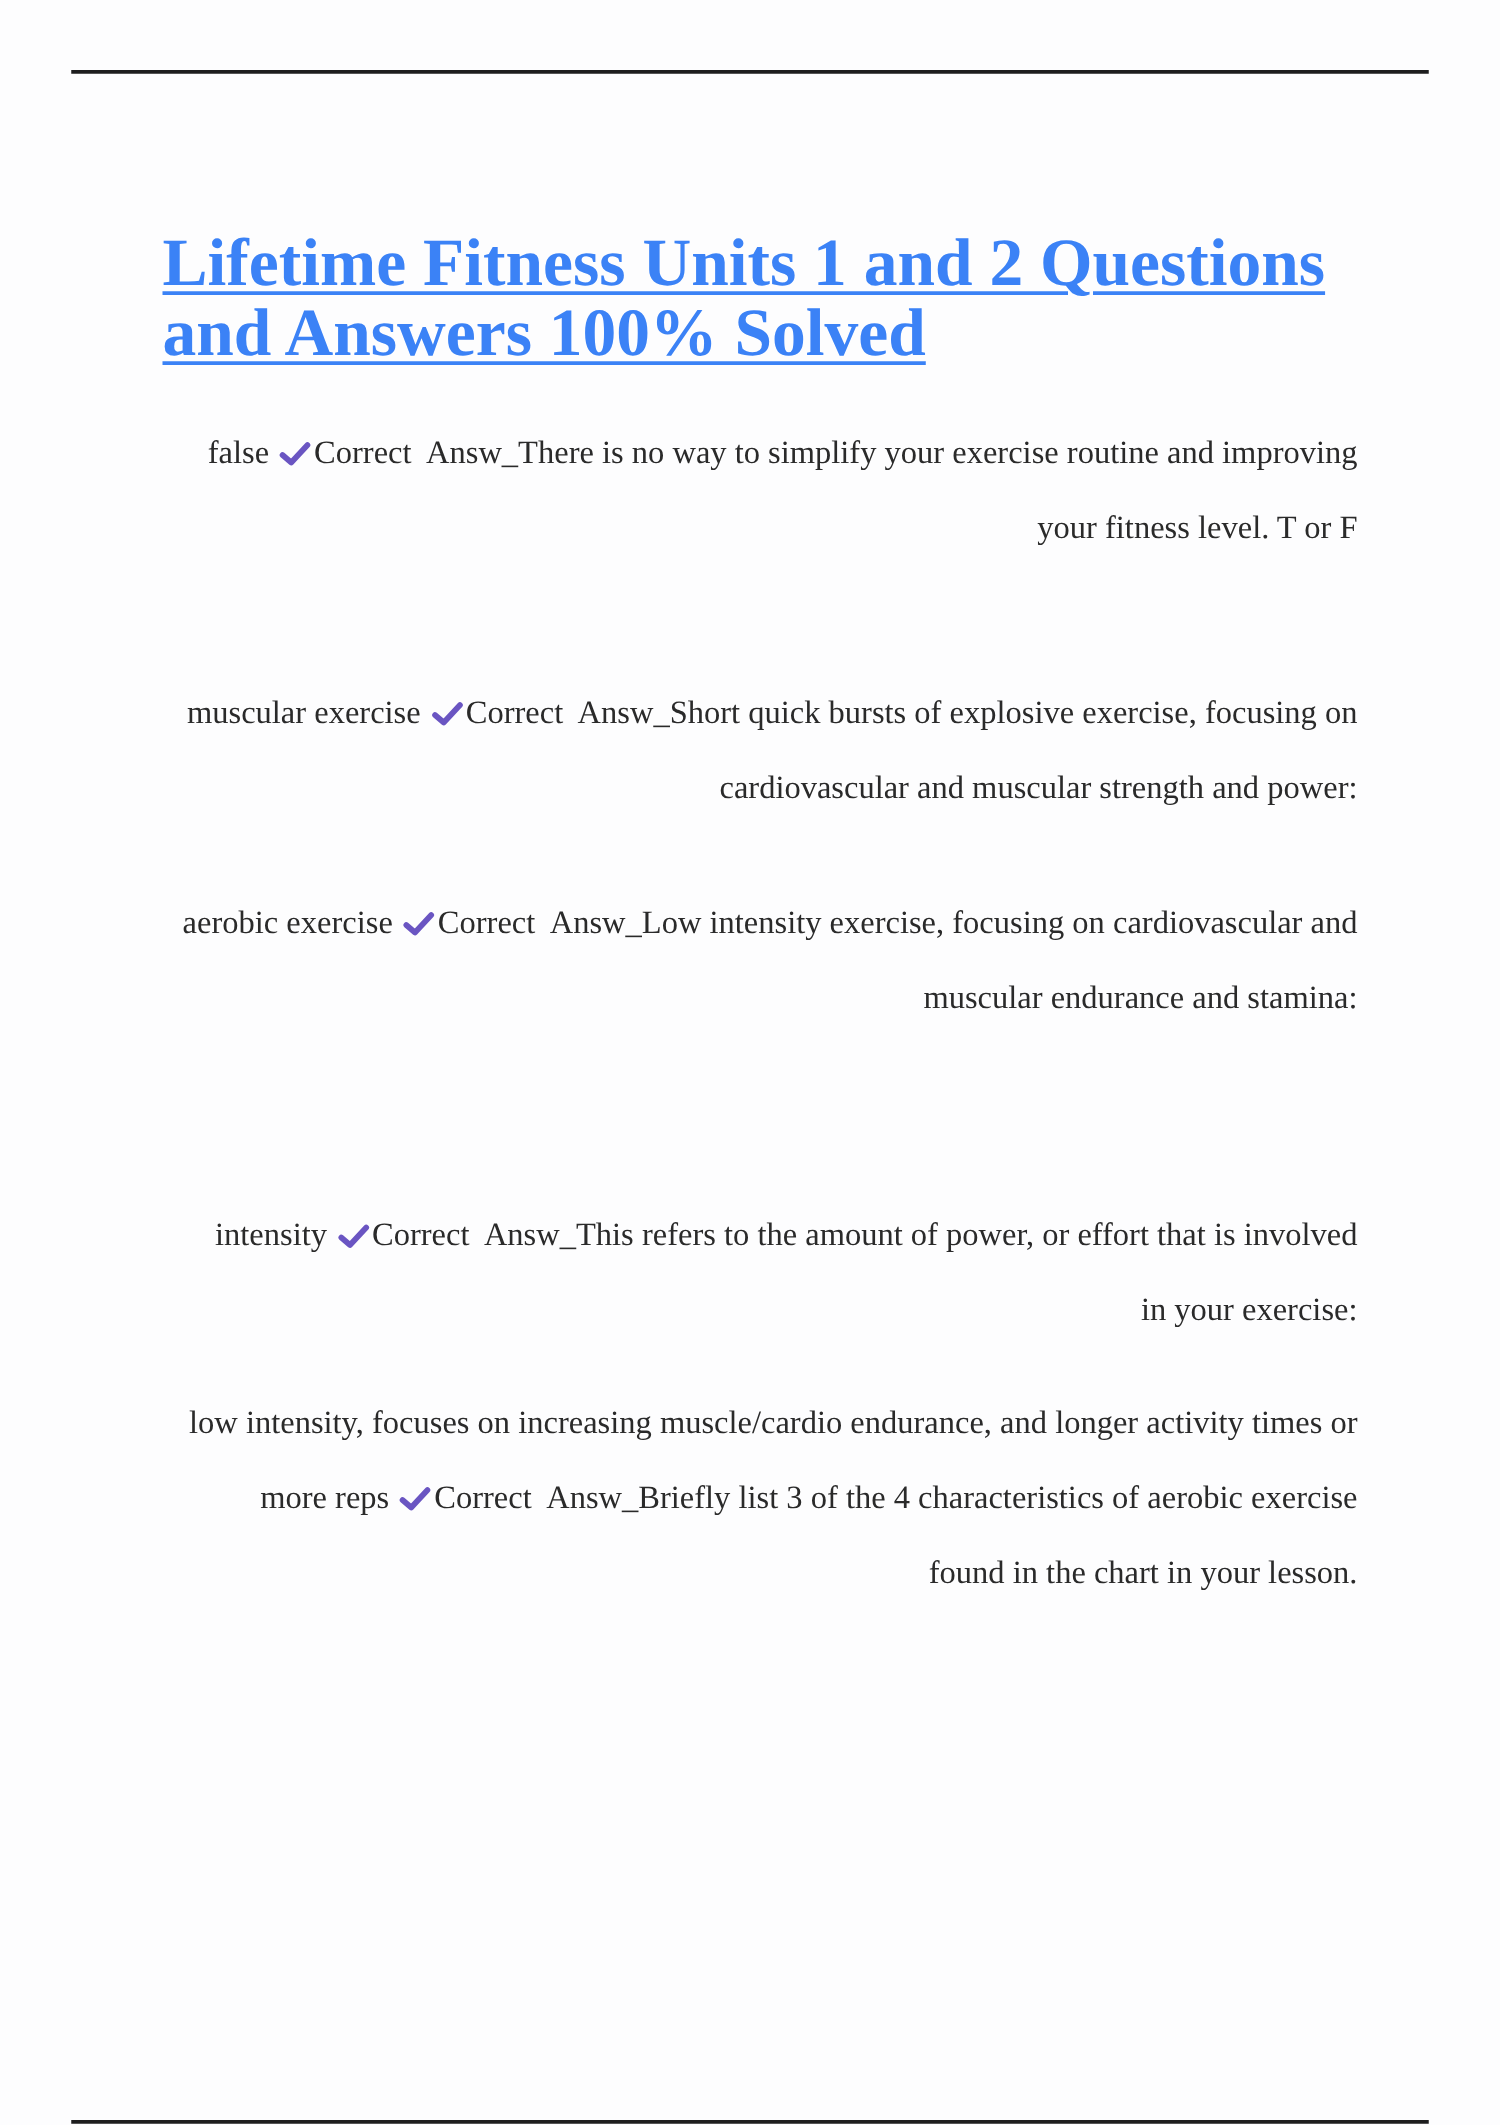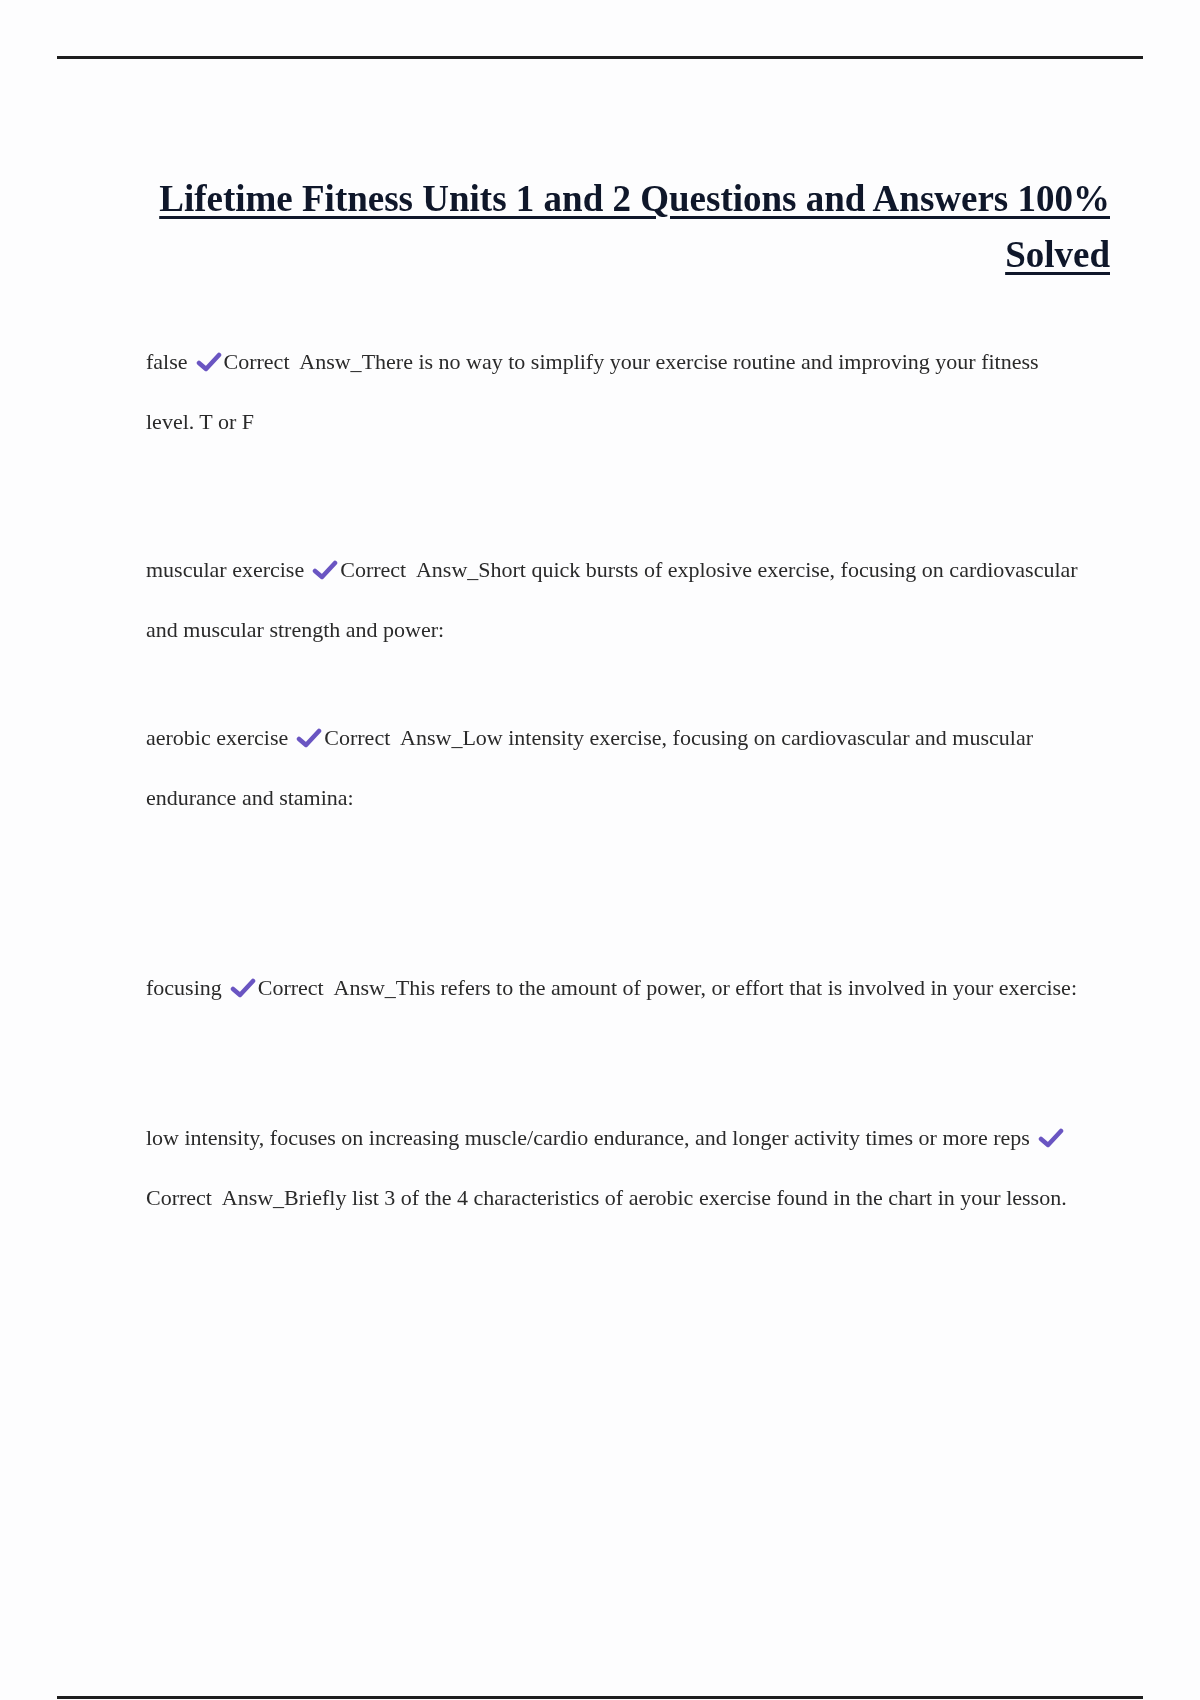--- a/index.html
+++ b/index.html
@@ -5,25 +5,25 @@
   html, body { margin: 0; padding: 0; }
   body {
     width: 1200px; height: 1700px; background: #fdfdfe; position: relative; overflow: hidden;
     font-family: "Liberation Serif", "DejaVu Serif", serif; color: #2a2a2a;
   }
   .rule { position: absolute; left: 57px; width: 1086px; height: 3px; background: #1e1e1e; }
   .rule.top { top: 56px; }
   .rule.bottom { top: 1696px; }
   .title {
     position: absolute; left: 130px; width: 980px; top: 146px;
-    text-align: right; color: #0f172a; font-weight: bold;
-    font-size: 37px; line-height: 56px; text-decoration: underline;
+    text-align: left; color: #3b82f6; font-weight: bold;
+    font-size: 54px; line-height: 56px; text-decoration: underline;
     text-decoration-thickness: 3px; text-underline-offset: 5px;
   }
-  .qa { position: absolute; left: 146px; width: 940px; font-size: 22px; line-height: 60px; }
+  .qa { position: absolute; left: 146px; width: 940px; font-size: 26px; line-height: 60px; text-align: right; }
   .check { display: inline-block; width: 26px; height: 20px; vertical-align: -3px; margin: 0 2px 0 8px; }
   .check svg { display: block; }
 </style>
 </head>
 <body>
 
 <div class="rule top"></div>
 
 <h1 class="title">Lifetime Fitness Units 1 and 2 Questions and Answers 100% Solved</h1>
 
@@ -39,21 +39,21 @@
       </svg></span><span style="white-space:pre">Correct  Answ_</span><span>Short quick bursts of explosive exercise, focusing on cardiovascular and muscular strength and power:</span>
 </div>
 
 <div class="qa" style="top:708px">
   <span>aerobic exercise</span><span class="check"><svg width="26" height="20" viewBox="0 0 26 20">
         <path d="M3 11 L10 17 L23 3" stroke="#6a55c2" stroke-width="4.5" fill="none" stroke-linecap="round" stroke-linejoin="round"></path>
       </svg></span><span style="white-space:pre">Correct  Answ_</span><span>Low intensity exercise, focusing on cardiovascular and muscular endurance and stamina:</span>
 </div>
 
 <div class="qa" style="top:958px">
-  <span>focusing</span><span class="check"><svg width="26" height="20" viewBox="0 0 26 20">
+  <span>intensity</span><span class="check"><svg width="26" height="20" viewBox="0 0 26 20">
         <path d="M3 11 L10 17 L23 3" stroke="#6a55c2" stroke-width="4.5" fill="none" stroke-linecap="round" stroke-linejoin="round"></path>
       </svg></span><span style="white-space:pre">Correct  Answ_</span><span>This refers to the amount of power, or effort that is involved in your exercise:</span>
 </div>
 
 <div class="qa" style="top:1108px">
   <span>low intensity, focuses on increasing muscle/cardio endurance, and longer activity times or more reps</span><span class="check"><svg width="26" height="20" viewBox="0 0 26 20">
         <path d="M3 11 L10 17 L23 3" stroke="#6a55c2" stroke-width="4.5" fill="none" stroke-linecap="round" stroke-linejoin="round"></path>
       </svg></span><span style="white-space:pre">Correct  Answ_</span><span>Briefly list 3 of the 4 characteristics of aerobic exercise found in the chart in your lesson.</span>
 </div>
 

